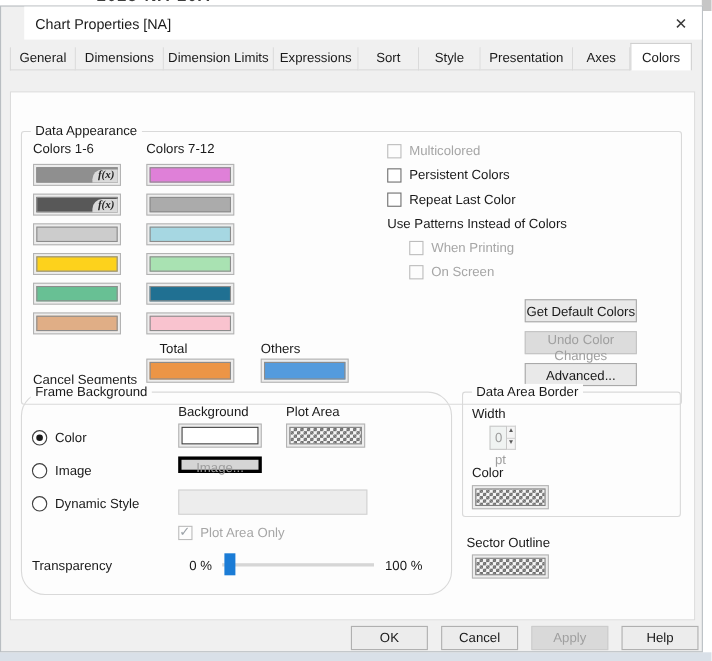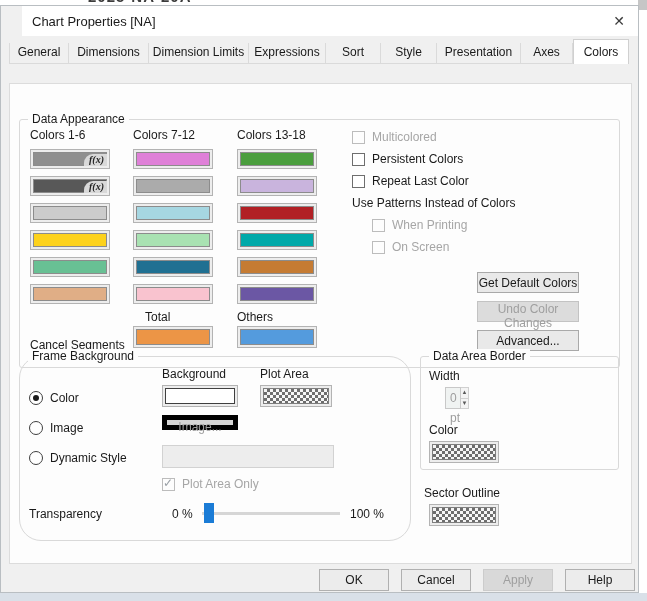--- a/index.html
+++ b/index.html
@@ -62,21 +62,21 @@
   .radio{display:flex;align-items:center;height:16px;gap:7px;}
   .radio .circ{width:14px;height:14px;box-sizing:border-box;border:1px solid #3f3f3f;border-radius:50%;
                background:#fff;display:flex;align-items:center;justify-content:center;flex:0 0 auto;}
   .radio .dot{width:6px;height:6px;border-radius:50%;background:#1a1a1a;display:none;}
   .radio.selected .dot{display:block;}
   
   .sbtn{display:block;box-sizing:border-box;background:#e9e9e9;border:1px solid #a9a9a9;
         font-family:inherit;font-size:12px;color:#1a1a1a;text-align:center;padding:0;}
   .sbtn.disabled{background:#dcdcdc;border-color:#c3c3c3;color:#9f9f9f;}
   .btn-col .sbtn{width:102px;height:21px;margin-bottom:8px;}
-  .img-btn{width:76px;height:15px;background:#d5d5d5;border:5px solid #000000;color:#9d9d9d;}
+  .img-btn{width:76px;height:15px;background:#d5d5d5;border:3px solid #000000;color:#9d9d9d;}
   
   .txtfield{box-sizing:border-box;background:#ededed;border:1px solid #d2d2d2;height:23px;}
   
   .slider{position:absolute;width:138px;height:20px;}
   .slider .track{position:absolute;left:0;right:0;top:9px;height:3px;background:#d6d6d6;}
   .slider .thumb{position:absolute;left:2px;top:0;width:10px;height:20px;}
   
   .spinner{position:absolute;display:flex;width:40px;height:22px;box-sizing:border-box;padding-left:16px;}
   .spin-field{flex:1;box-sizing:border-box;border:1px solid #c8c8c8;background:#f0f3f2;color:#9e9e9e;
               line-height:20px;padding-left:4px;}
@@ -165,41 +165,20 @@
               <div class="fill" style="background: rgb(169, 226, 178);"></div>
             </div>
           <div class="swatch">
               <div class="fill" style="background: rgb(32, 112, 146);"></div>
             </div>
           <div class="swatch">
               <div class="fill" style="background: rgb(249, 195, 207);"></div>
             </div>
         </div>
 
-        <div class="swcol" style="left:217px">
-          <span class="hdr">Colors 13-18</span>
-          <div class="swatch">
-              <div class="fill" style="background: rgb(75, 158, 62);"></div>
-            </div>
-          <div class="swatch">
-              <div class="fill" style="background: rgb(201, 180, 221);"></div>
-            </div>
-          <div class="swatch">
-              <div class="fill" style="background: rgb(177, 32, 37);"></div>
-            </div>
-          <div class="swatch">
-              <div class="fill" style="background: rgb(0, 169, 169);"></div>
-            </div>
-          <div class="swatch">
-              <div class="fill" style="background: rgb(197, 123, 51);"></div>
-            </div>
-          <div class="swatch">
-              <div class="fill" style="background: rgb(107, 87, 164);"></div>
-            </div>
-        </div>
 
         <div class="abs" style="left:332px;top:6px">
           <label class="cb disabled">
             <span class="box"></span>
             <span class="lbl">Multicolored</span>
           </label>
           <label class="cb">
             <span class="box"></span>
             <span class="lbl">Persistent Colors</span>
           </label>

